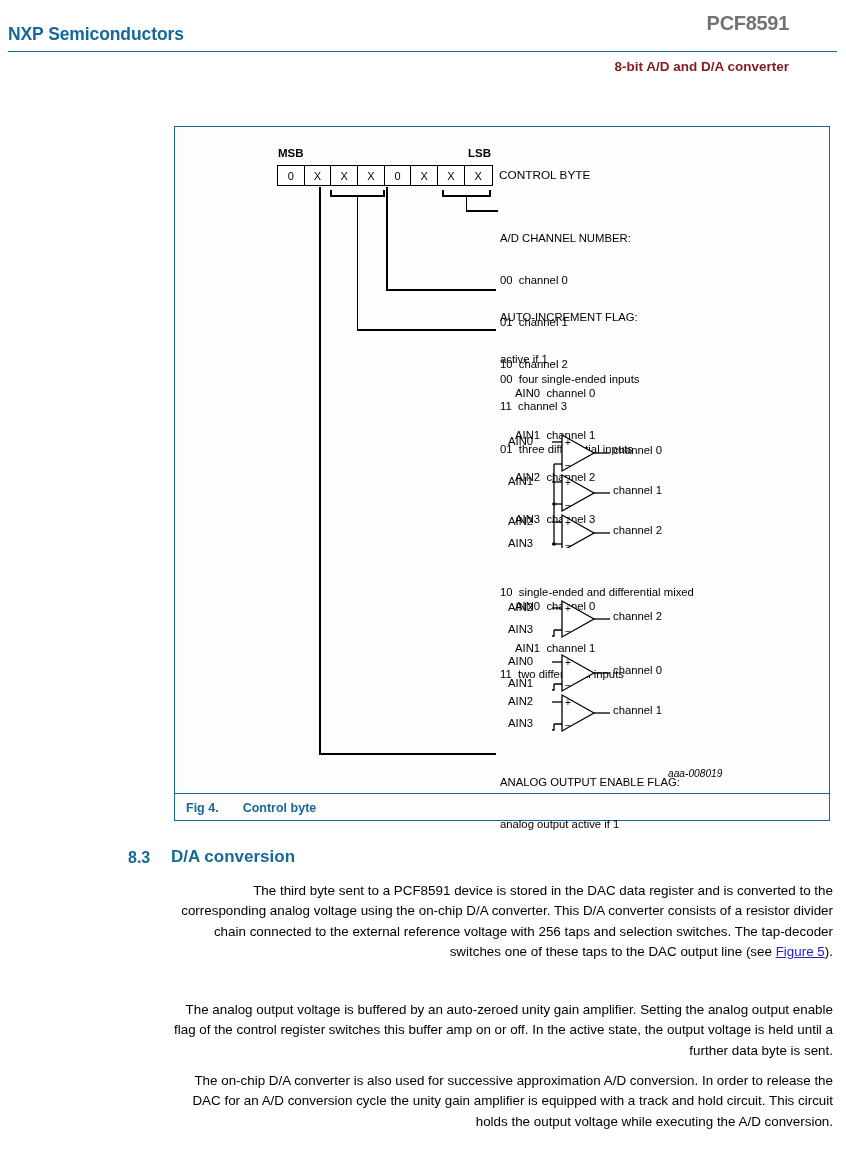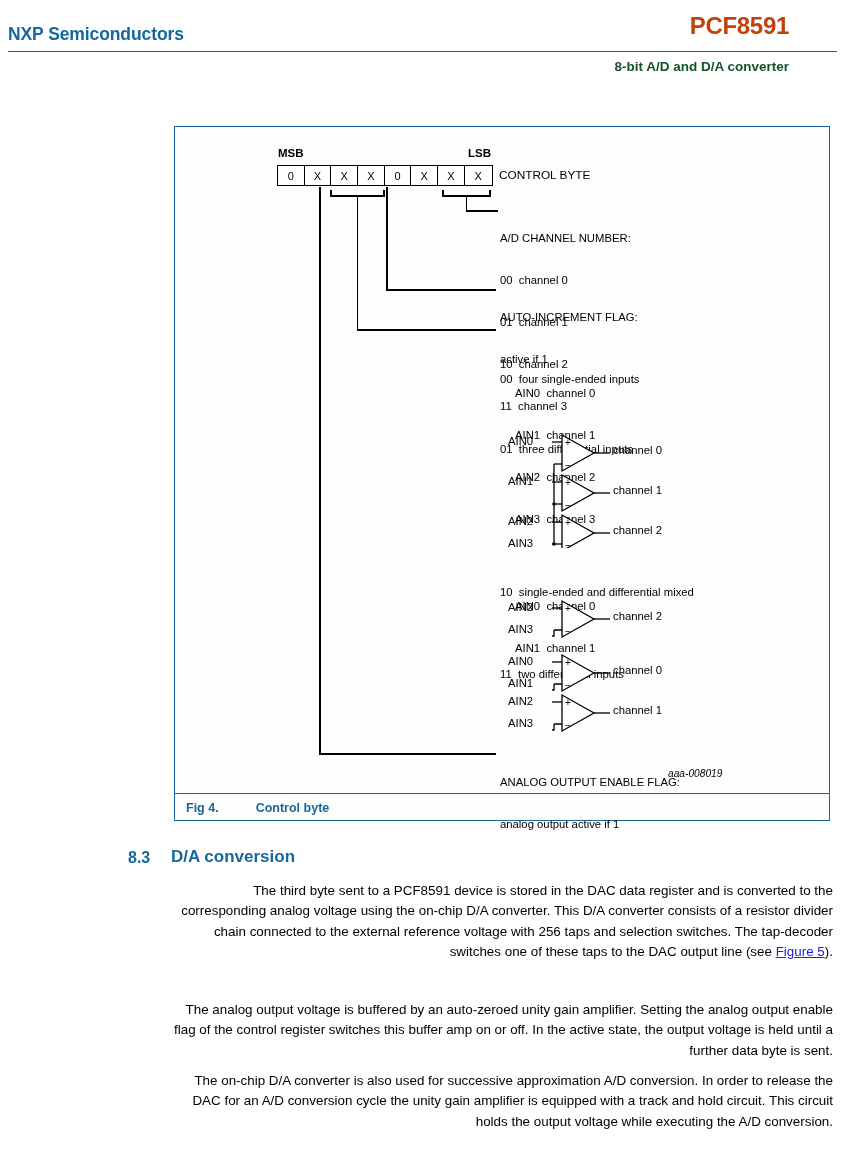--- a/index.html
+++ b/index.html
@@ -27,38 +27,38 @@
     position: absolute;
     left: 8px; top: 24px;
     font-size: 17.5px;
     font-weight: bold;
     color: #16689A;
     letter-spacing: -0.1px;
   }
   #header-part {
     position: absolute;
     right: 9px; top: 12px;
-    font-size: 24px;
-    font-weight: bold;
-    color: #c2410c;
+    font-size: 20px;
+    font-weight: bold;
+    color: #737373;
     letter-spacing: -0.3px;
   }
   #header-rule {
     position: absolute;
     left: 8px; top: 51px;
     width: 829px;
     height: 1px;
     background: #16689A;
   }
   #header-subtitle {
     position: absolute;
     right: 9px; top: 59px;
     font-size: 13.5px;
     font-weight: bold;
-    color: #14532d;
+    color: #7f1d1d;
   }
 
   
   #figure-box {
     position: absolute;
     left: 174px; top: 126px;
     width: 656px;
     height: 695px;
     border: 1.6px solid #16689A;
     background: #fdfdfd;
@@ -72,21 +72,21 @@
     background: #16689A;
   }
   #figure-caption {
     position: absolute;
     left: 186px; top: 801px;
     font-size: 12.5px;
     font-weight: bold;
     color: #16689A;
     white-space: pre;
   }
-  #figure-caption .fig-num { margin-right: 37px; }
+  #figure-caption .fig-num { margin-right: 24px; }
 
   
   #diagram {
     position: absolute;
     left: 0; top: 0;
     width: 764px;
     height: 830px;
     pointer-events: none;
   }
   #diagram .dg { pointer-events: auto; }

